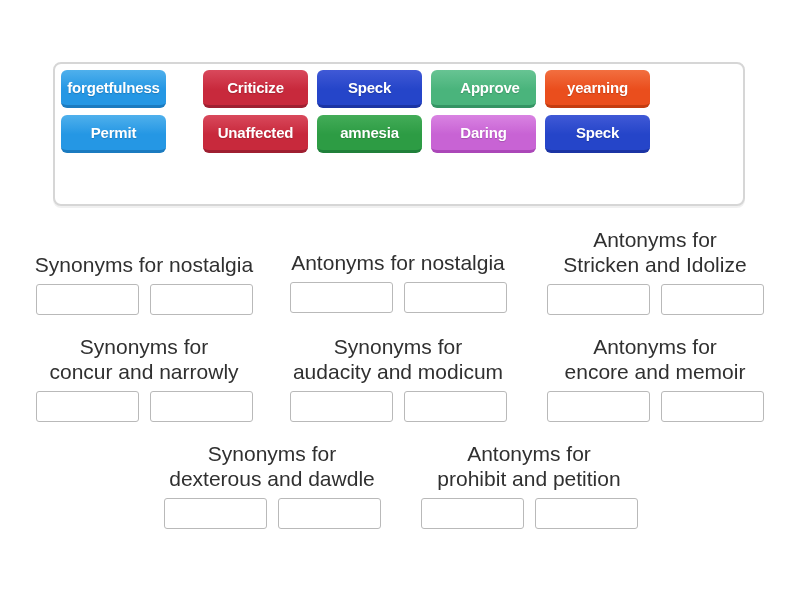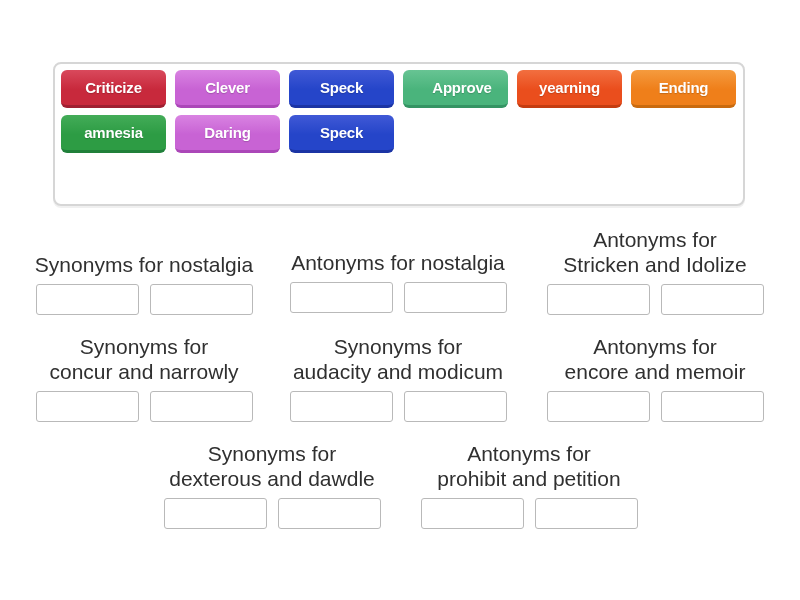--- a/index.html
+++ b/index.html
@@ -10,21 +10,21 @@
   .tray{position:absolute;left:53px;top:62px;width:692px;height:144px;box-sizing:border-box;
         background:#ffffff;border:2px solid #d6d6d6;border-radius:8px;
         box-shadow:0 2px 0 rgba(0,0,0,0.06);
         padding:6px;display:flex;flex-wrap:wrap;column-gap:9px;row-gap:7px;align-content:flex-start;}
   .tile{width:105px;height:38px;box-sizing:border-box;border-radius:6px;
         display:flex;align-items:center;justify-content:center;
         color:#fff;font-size:15px;font-weight:bold;letter-spacing:-0.2px;
         text-shadow:0 1px 1px rgba(0,0,0,0.18);cursor:grab;
         border-bottom:3px solid rgba(0,0,0,0.25);}
   .c-blue      {background:linear-gradient(#4fb0ec 0%,#2597e4 55%);border-bottom-color:#1b7bc0;}
-  .c-crimson   {background:linear-gradient(#d9495c 0%,#c8293c 55%);border-bottom-color:#9f1f31;}
+  .c-crimson   {background:linear-gradient(#d9495c 0%,#c8293c 55%);border-bottom-color:#9f1f31;margin-left:28px;}
   .c-orange    {background:linear-gradient(#f59b3e 0%,#ef7f1a 55%);border-bottom-color:#c96a0e;}
   .c-green     {background:linear-gradient(#43ac58 0%,#2d9c44 55%);border-bottom-color:#20803a;}
   .c-orchid    {background:linear-gradient(#d983e2 0%,#c863d4 55%);border-bottom-color:#ab47b8;}
   .c-royalblue {background:linear-gradient(#4059d6 0%,#2545c9 55%);border-bottom-color:#1b34a4;}
   .c-seagreen  {background:linear-gradient(#67c493 0%,#4ab47c 55%);border-bottom-color:#349463;padding-left:13px;}
   .c-orangered {background:linear-gradient(#f26f40 0%,#ea4e1d 55%);border-bottom-color:#c43c10;}
   .c-purple    {background:linear-gradient(#9c64e6 0%,#8444dc 55%);border-bottom-color:#6a30b9;}
 
   
   .group{position:absolute;width:240px;display:flex;flex-direction:column;align-items:center;}
@@ -42,26 +42,27 @@
   .g4{left:278px; top:332px;}
   .g5{left:535px; top:332px;}
   .g6{left:152px; top:439px;}
   .g7{left:409px; top:439px;}
 </style>
 </head>
 <body>
 
 <div id="page">
   <div class="tray">
+      <div class="tile c-blue">forgetfulness</div>
       <div class="tile c-crimson">Criticize</div>
-      <div class="tile c-orchid">Clever</div>
       <div class="tile c-royalblue">Speck</div>
       <div class="tile c-seagreen">Approve</div>
       <div class="tile c-orangered">yearning</div>
-      <div class="tile c-orange">Ending</div>
+      <div class="tile c-blue">Permit</div>
+      <div class="tile c-crimson">Unaffected</div>
       <div class="tile c-green">amnesia</div>
       <div class="tile c-orchid">Daring</div>
       <div class="tile c-royalblue">Speck</div>
     </div>
   <div id="groups-layer">
       <div class="group g0">
         <div class="group-title">Synonyms for nostalgia</div>
         <div class="slots">
           <div class="slot"></div>
           <div class="slot"></div>

